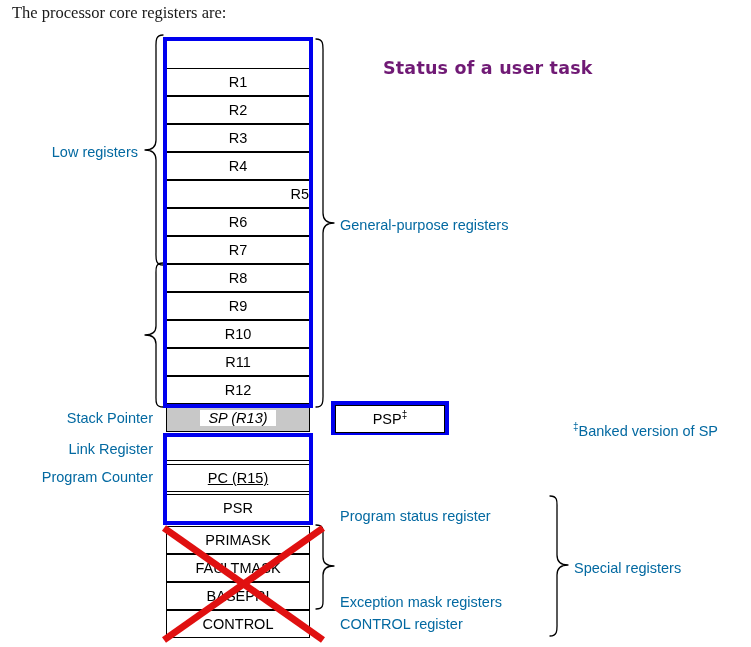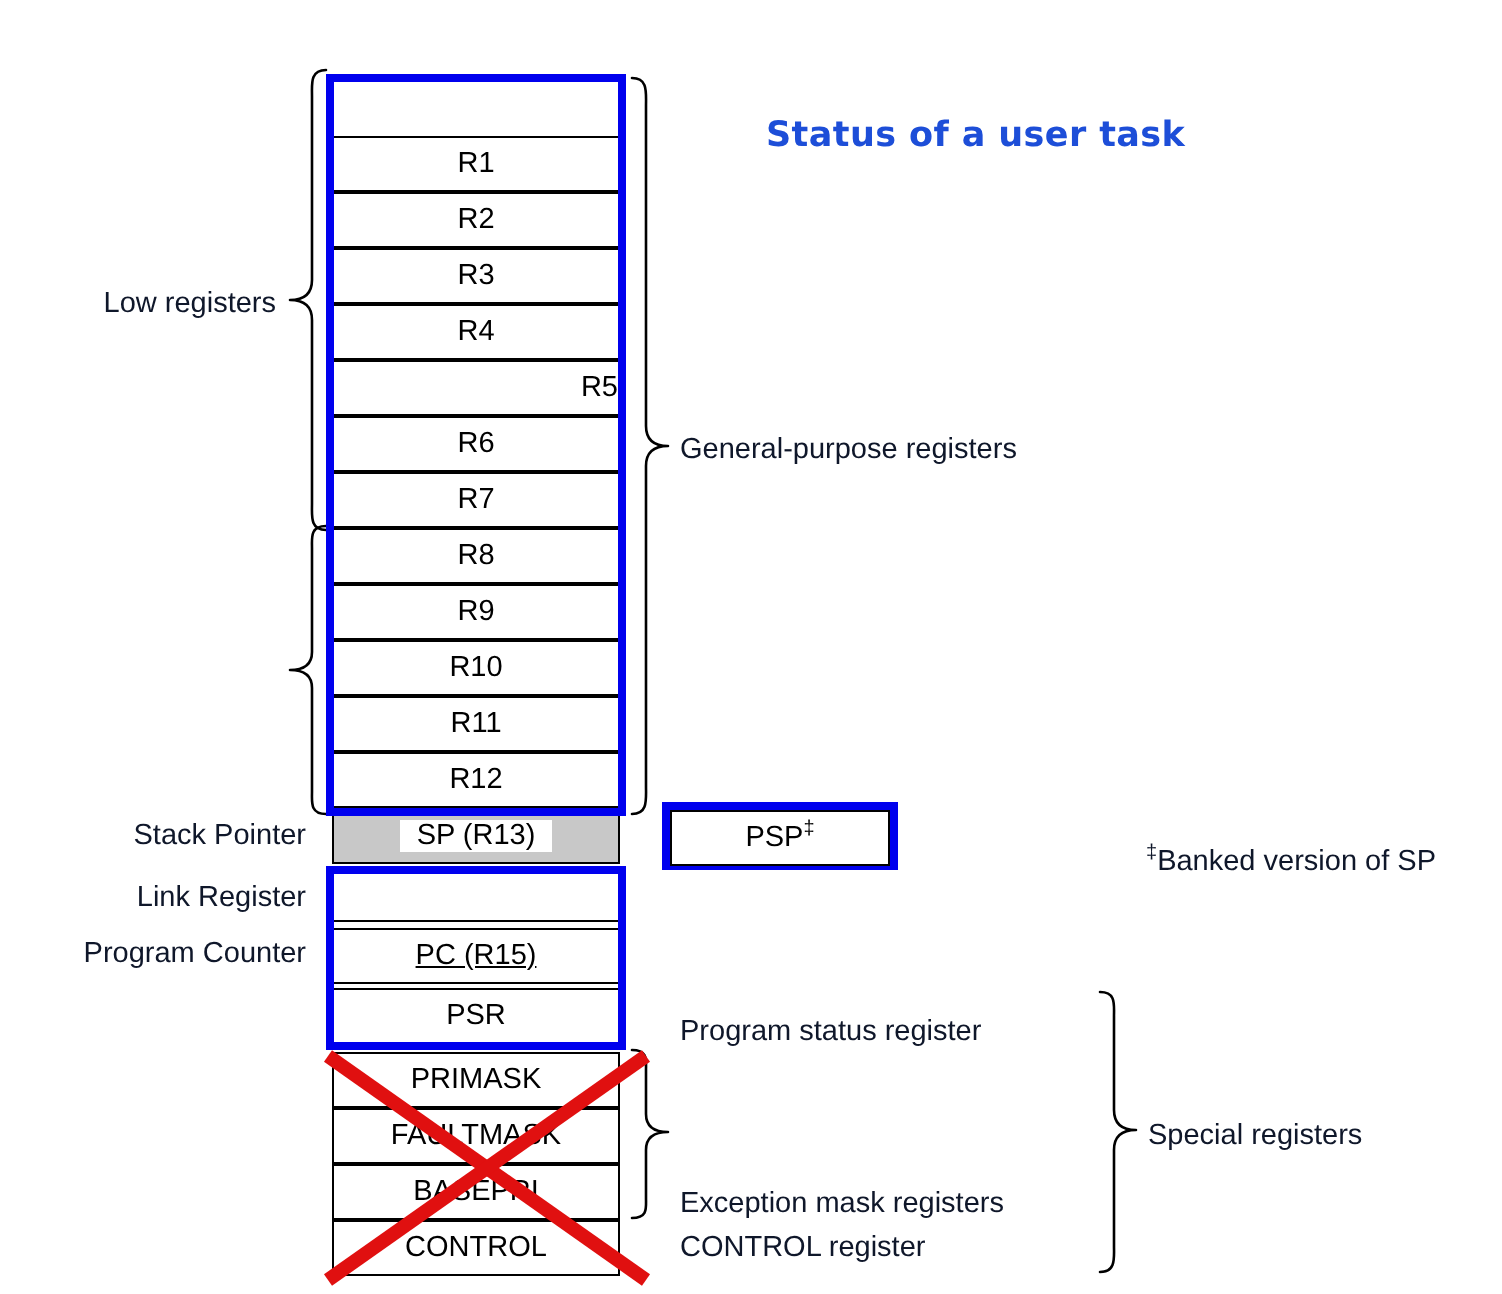--- a/index.html
+++ b/index.html
@@ -30,21 +30,21 @@
   }
 
   
   #status-title {
     position: absolute;
     left: 383px;
     top: 58px;
     font-family: "DejaVu Sans", sans-serif;
     font-size: 17.5px;
     font-weight: 600;
-    color: #1d4ed8;
+    color: #701a75;
     white-space: nowrap;
     letter-spacing: 0.2px;
   }
 
   
   .reg-col {
     position: absolute;
     left: 166px;
     width: 144px;
   }
@@ -60,20 +60,21 @@
     line-height: 26px;
     text-align: center;
     white-space: nowrap;
   }
   .reg-cell.shaded {
     background: #c8c8c8;
   }
   .reg-cell.shaded .cell-text {
     background: #ffffff;
     padding: 0 8px;
+    font-style: italic;
   }
 
   
   .blue-box {
     position: absolute;
     box-sizing: border-box;
     border: 4px solid #0000ee;
     background: transparent;
     pointer-events: none;
   }
@@ -90,21 +91,21 @@
     stroke-linecap: round;
     stroke-linejoin: round;
   }
 
   
   .side-label {
     position: absolute;
     font-size: 14.5px;
     line-height: 18px;
     white-space: nowrap;
-    color: #0f172a;
+    color: #0369a1;
   }
   .side-label.right-align {
     text-align: right;
   }
 
   
   .sp-cell {
     position: absolute;
     box-sizing: border-box;
     border: 1px solid #000000;
@@ -134,20 +135,21 @@
     stroke: #e01010;
     stroke-width: 7;
     stroke-linecap: butt;
   }
 </style>
 </head>
 <body>
 
 <div id="page">
 
+  <div id="caption">The processor core registers are:</div>
 
   <div id="status-title">Status of a user task</div>
 
   <svg class="brace-svg" style="left:143px; top:34px;" width="22" height="232" viewBox="0 0 22 232">
     <path d="M20 1 C12 1 13 8 13 14 L13 106 C13 113 9 116 2 116 C9 116 13 119 13 126 L13 218 C13 224 12 231 20 231"></path>
   </svg>
   <svg class="brace-svg" style="left:143px; top:262px;" width="22" height="146" viewBox="0 0 22 146">
     <path d="M20 1 C12 1 13 7 13 12 L13 64 C13 70 9 73 2 73 C9 73 13 76 13 82 L13 134 C13 139 12 145 20 145"></path>
   </svg>
 

